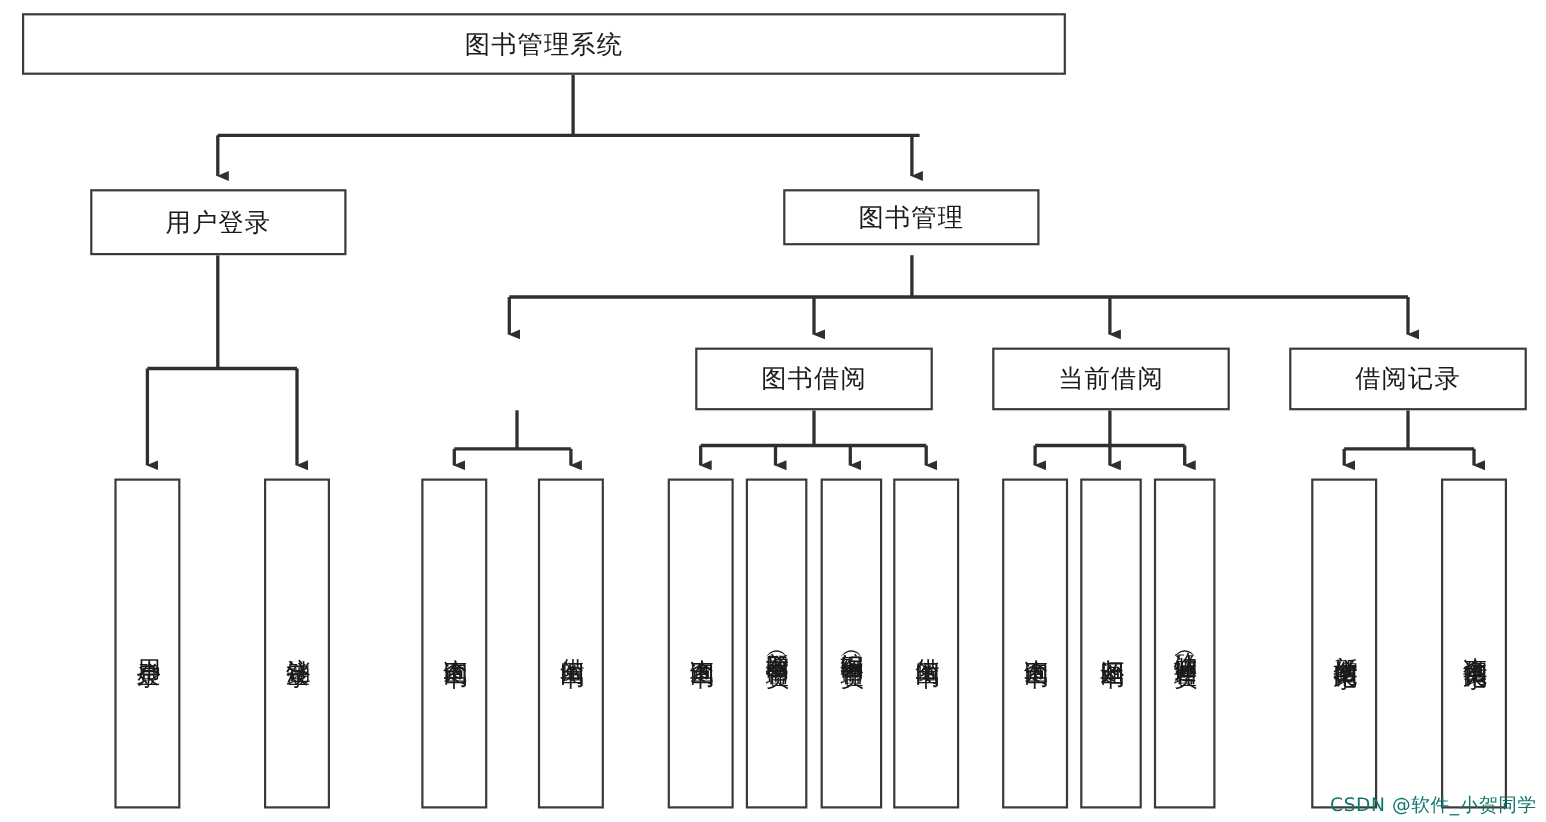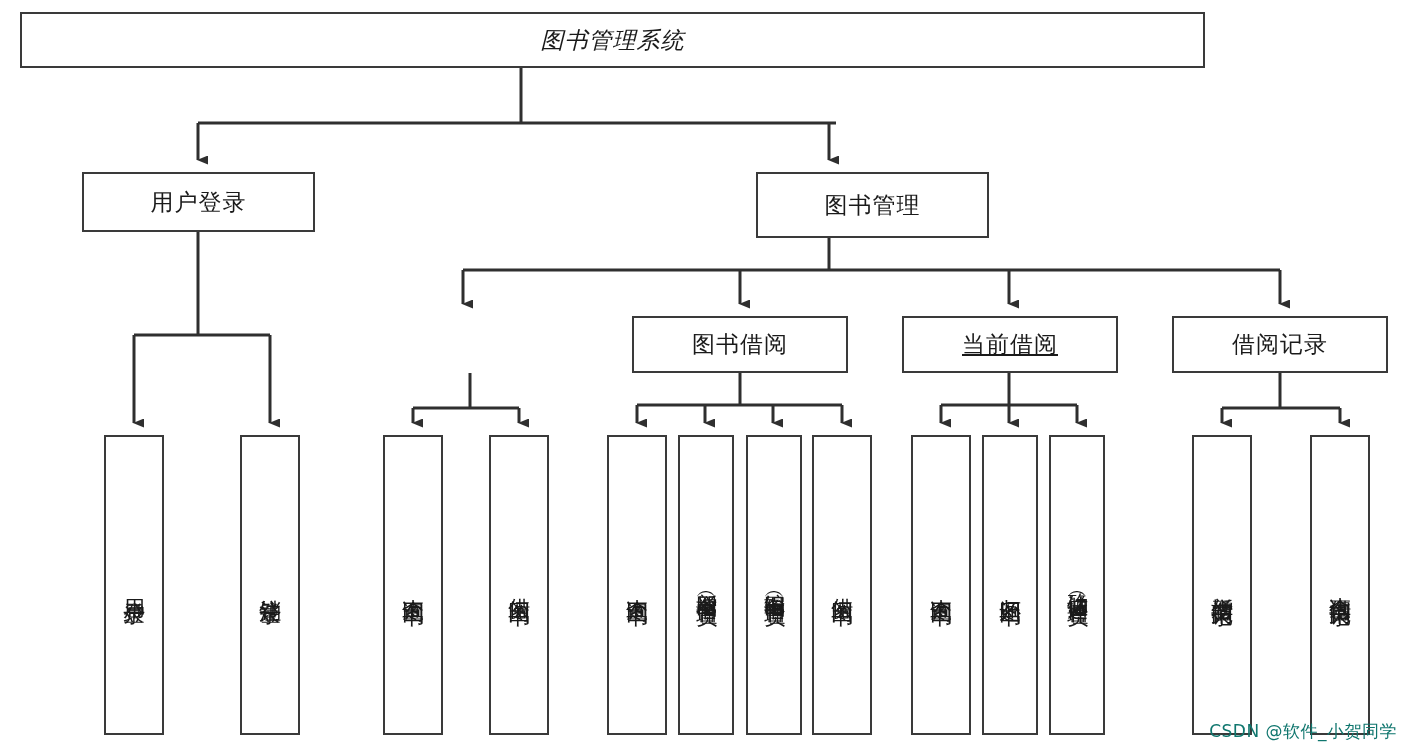--- a/index.html
+++ b/index.html
@@ -115,35 +115,35 @@
       <path d="M1009,405 L1009,423" marker-end="url(#arrowhead)"></path>
       <path d="M1077,405 L1077,423" marker-end="url(#arrowhead)"></path>
 
       <path d="M1280,373 L1280,408"></path>
       <path d="M1222,408 L1340,408"></path>
       <path d="M1222,408 L1222,423" marker-end="url(#arrowhead)"></path>
       <path d="M1340,408 L1340,423" marker-end="url(#arrowhead)"></path>
     </g>
   </svg>
 
-  <div class="node horiz" style="left:20px; top:12px; width:1185px; height:56px;font-style:italic;">
+  <div class="node horiz" style="left:20px; top:12px; width:949px; height:56px;">
     <span>图书管理系统</span>
   </div>
 
   <div class="node horiz" style="left:82px; top:172px; width:233px; height:60px;">
     <span>用户登录</span>
   </div>
-  <div class="node horiz" style="left:756px; top:172px; width:233px; height:66px;">
+  <div class="node horiz" style="left:712px; top:172px; width:233px; height:51px;">
     <span>图书管理</span>
   </div>
 
   <div class="node horiz" style="left:632px; top:316px; width:216px; height:57px;">
     <span>图书借阅</span>
   </div>
-  <div class="node horiz" style="left:902px; top:316px; width:216px; height:57px;text-decoration:underline;">
+  <div class="node horiz" style="left:902px; top:316px; width:216px; height:57px;">
     <span>当前借阅</span>
   </div>
   <div class="node horiz" style="left:1172px; top:316px; width:216px; height:57px;">
     <span>借阅记录</span>
   </div>
 
   <div class="node vert" style="left:104px; top:435px; width:60px; height:300px;">
     <span class="vtext">用户登录</span>
   </div>
   <div class="node vert" style="left:240px; top:435px; width:60px; height:300px;">

